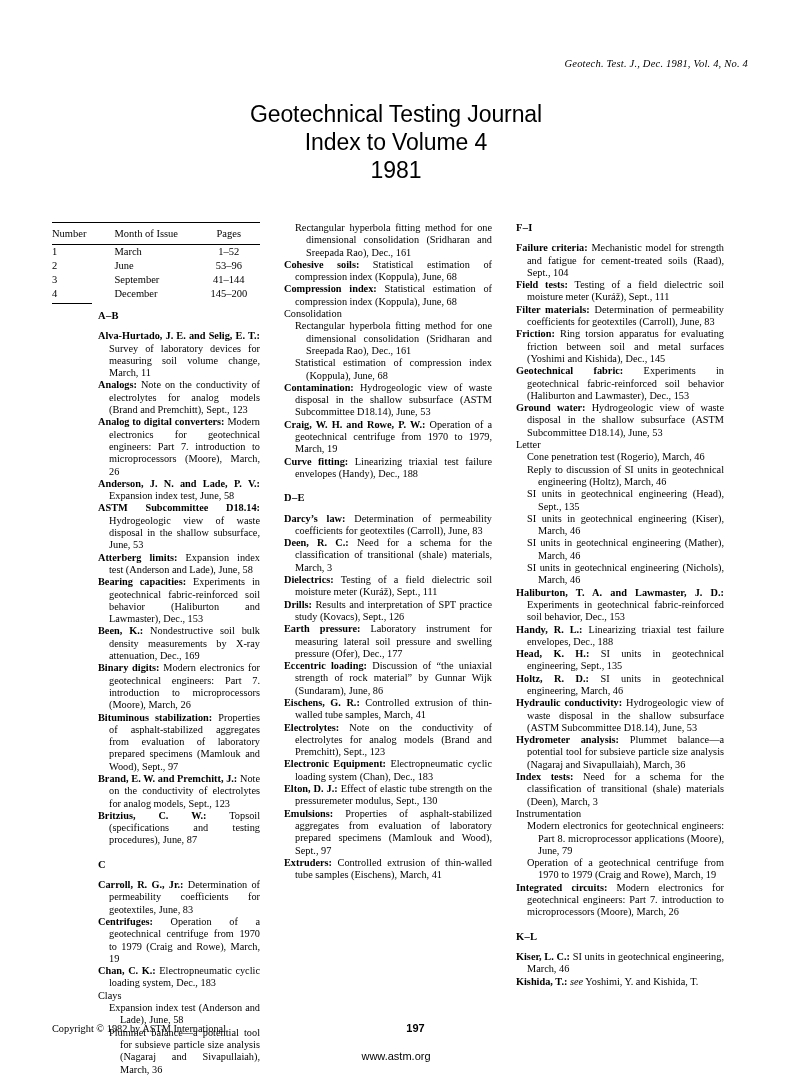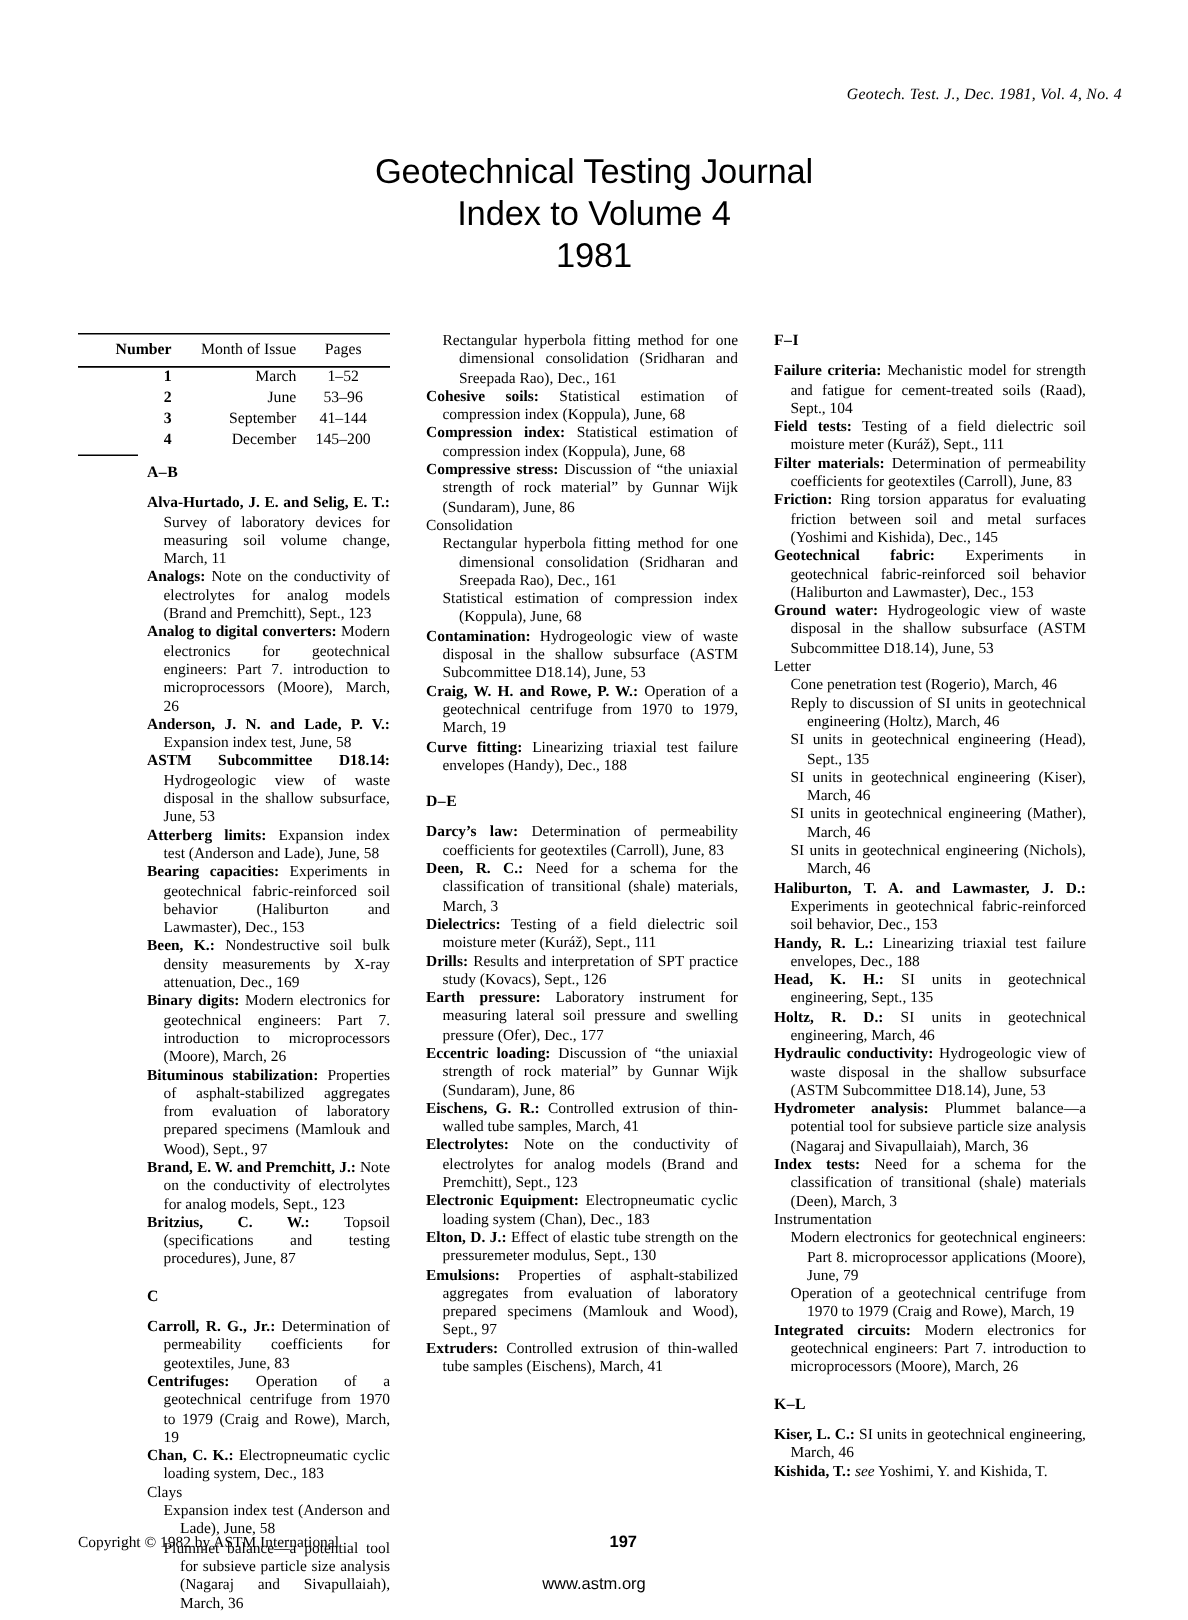--- a/index.html
+++ b/index.html
@@ -60,22 +60,22 @@
   }
   .issue-table th {
     font-weight: normal;
     padding: 5px 0 5px 0;
     font-size: 10.5px;
   }
   .issue-table td {
     padding: 1.4px 0;
     font-size: 10.5px;
   }
-  .issue-table .c-num   { width: 30%; text-align: right; font-weight: bold; }
-  .issue-table .c-month { width: 40%; text-align: right; }
+  .issue-table .c-num   { width: 30%; text-align: left; }
+  .issue-table .c-month { width: 40%; text-align: left; }
   .issue-table .c-pages { width: 30%; text-align: center; }
   .issue-table .hdr-row th { border-top: 1.1px solid #000; border-bottom: 1.1px solid #000; }
   .issue-table .hdr-row th:first-child { }
   .issue-table tbody.body-rows tr:last-child td { }
   .issue-table .bottom-rule {
     border-top: 1.1px solid #000;
     width: 40px;
     margin-top: 3px;
   }
 
@@ -235,21 +235,20 @@
           <div class="entry group-head">Clays</div>
           <div class="entry sub-entry">Expansion index test (Anderson and Lade), June, 58</div>
           <div class="entry sub-entry">Plummet balance—a potential tool for subsieve particle size analysis (Nagaraj and Sivapullaiah), March, 36</div>
         </div>
       </div>
     <div class="col col-2">
         <div class="col-inner" id="col-1">
           <div class="entry sub-entry">Rectangular hyperbola fitting method for one dimensional consolidation (Sridharan and Sreepada Rao), Dec., 161</div>
           <div class="entry"><b>Cohesive soils:</b><span> Statistical estimation of compression index (Koppula), June, 68</span></div>
           <div class="entry"><b>Compression index:</b><span> Statistical estimation of compression index (Koppula), June, 68</span></div>
-          <div class="entry"><b>Compressive stress:</b><span> Discussion of “the uniaxial strength of rock material” by Gunnar Wijk (Sundaram), June, 86</span></div>
           <div class="entry group-head">Consolidation</div>
           <div class="entry sub-entry">Rectangular hyperbola fitting method for one dimensional consolidation (Sridharan and Sreepada Rao), Dec., 161</div>
           <div class="entry sub-entry">Statistical estimation of compression index (Koppula), June, 68</div>
           <div class="entry"><b>Contamination:</b><span> Hydrogeologic view of waste disposal in the shallow subsurface (ASTM Subcommittee D18.14), June, 53</span></div>
           <div class="entry"><b>Craig, W. H. and Rowe, P. W.:</b><span> Operation of a geotechnical centrifuge from 1970 to 1979, March, 19</span></div>
           <div class="entry"><b>Curve fitting:</b><span> Linearizing triaxial test failure envelopes (Handy), Dec., 188</span></div>
           <div class="sec-head">D–E</div>
           <div class="entry"><b>Darcy’s law:</b><span> Determination of permeability coefficients for geotextiles (Carroll), June, 83</span></div>
           <div class="entry"><b>Deen, R. C.:</b><span> Need for a schema for the classification of transitional (shale) materials, March, 3</span></div>
           <div class="entry"><b>Dielectrics:</b><span> Testing of a field dielectric soil moisture meter (Kuráž), Sept., 111</span></div>

